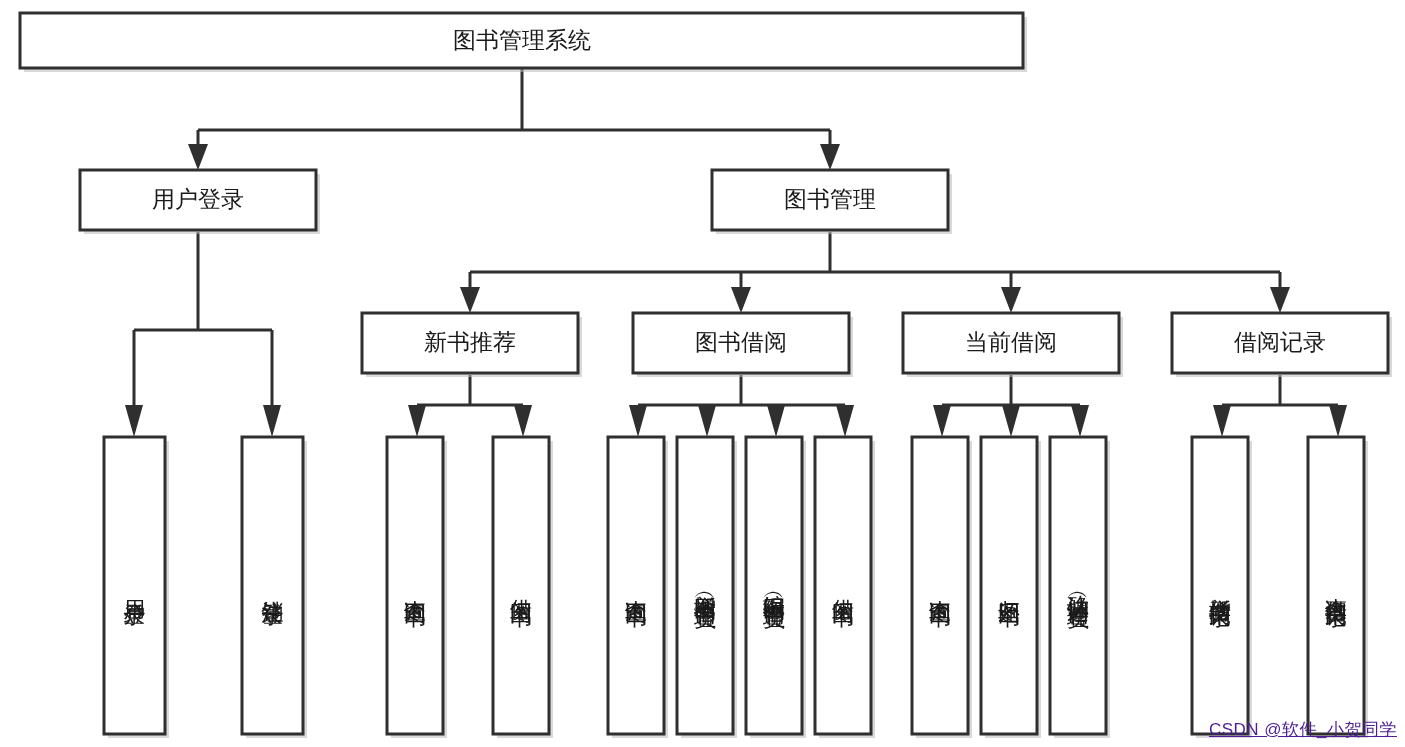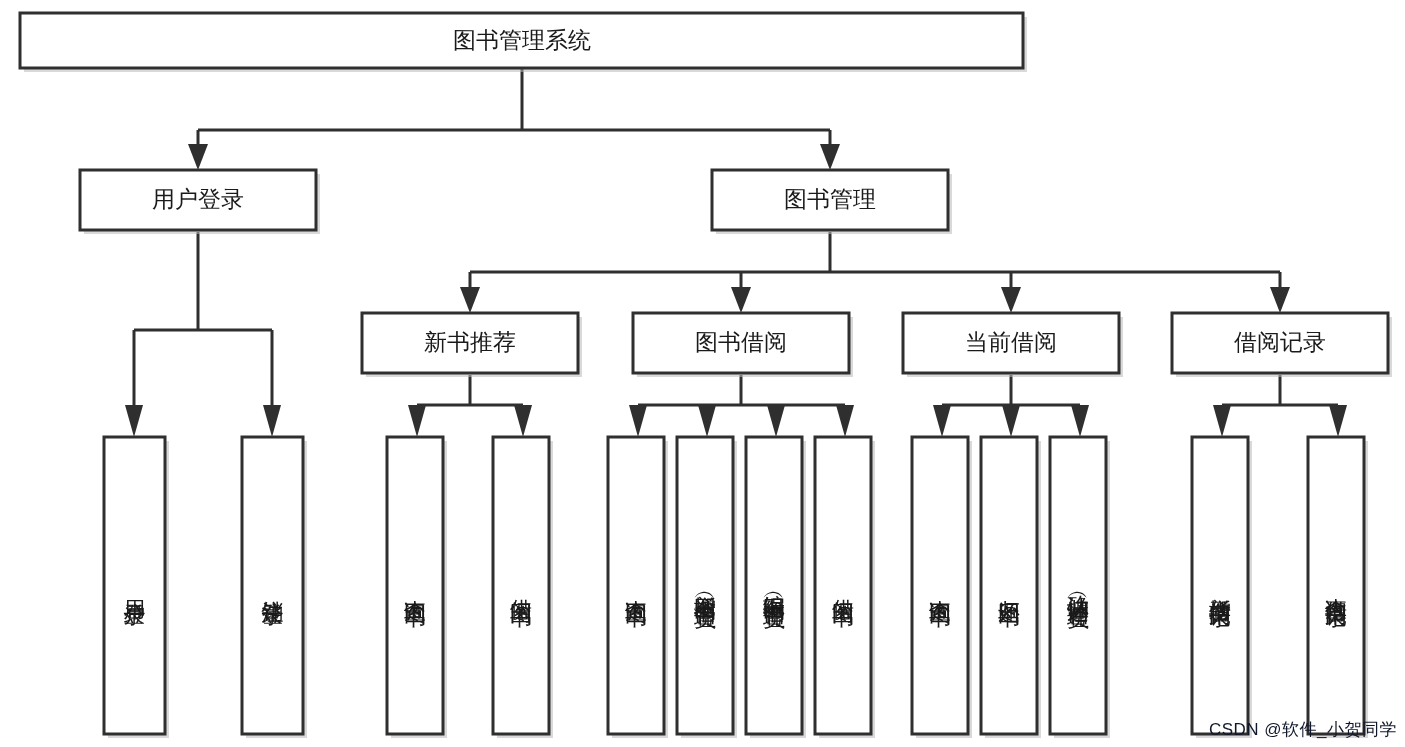--- a/index.html
+++ b/index.html
@@ -70,23 +70,24 @@
     text-align: center;
     white-space: nowrap;
     pointer-events: none;
   }
   .watermark {
     position: absolute;
     right: 8px;
     bottom: 6px;
     font-family: "Liberation Sans", "DejaVu Sans", sans-serif;
     font-size: 17px;
-    color: #0f172a;
+    color: #4c1d95;
     letter-spacing: 0.5px;
     white-space: nowrap;
+    text-decoration: underline;
   }
 </style>
 </head>
 <body>
 
 <div id="diagram-root">
 
   <svg class="flow" viewBox="0 0 1405 747">
 
     <g>

